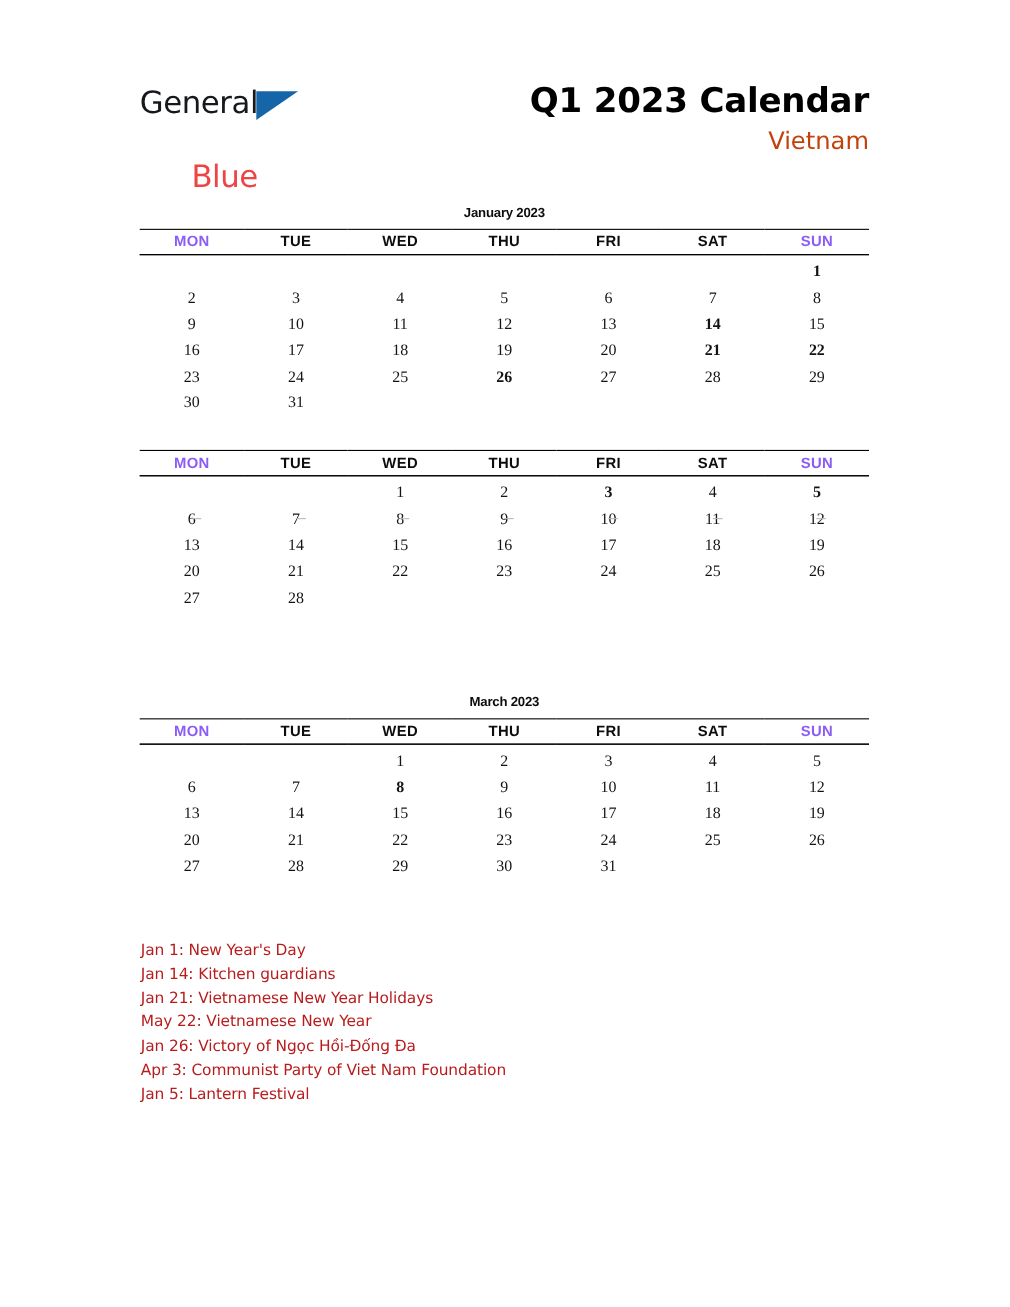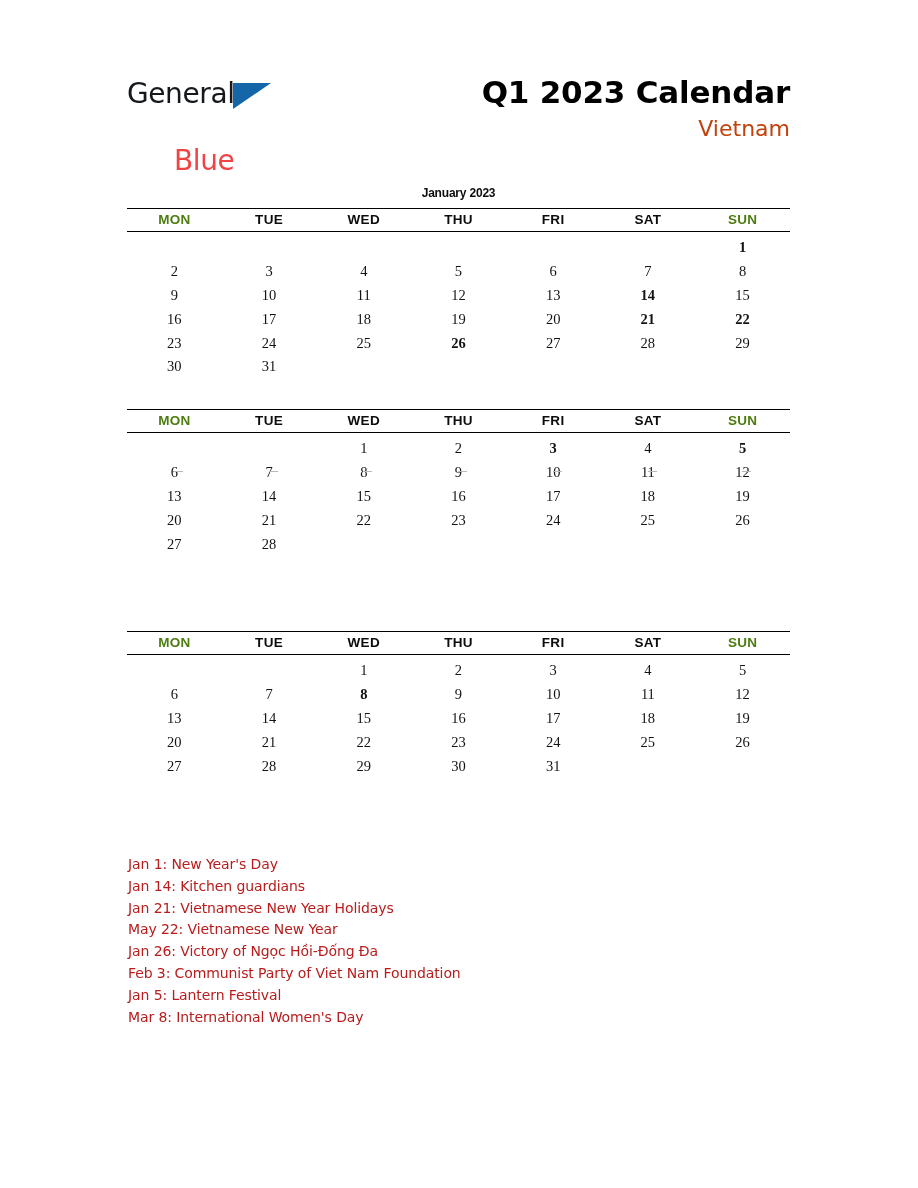--- a/index.html
+++ b/index.html
@@ -126,21 +126,21 @@
     font-size: 13.5px;
     font-weight: bold;
     font-family: "Liberation Sans Narrow", "Liberation Sans", sans-serif;
     text-align: center;
     padding: 3px 0 4px 0;
     letter-spacing: 0.3px;
     border-top: 1.6px solid #000000;
     border-bottom: 1.6px solid #000000;
     color: #0d0d0d;
   }
-  table.cal th.wk-red { color: #4d7c0f; }
+  table.cal th.wk-red { color: #8b5cf6; }
 
   table.cal td {
     font-size: 14.5px;
     font-family: "Liberation Serif", serif;
     text-align: center;
     height: 23.8px;
     padding: 0;
     color: #131313;
     vertical-align: middle;
   }
@@ -339,20 +339,21 @@
         <i style="left: 141.7px;"></i>
         <i style="left: 236.4px;"></i>
         <i style="left: 331.1px;"></i>
         <i style="left: 425.8px;"></i>
         <i style="left: 520.5px;"></i>
         <i style="left: 615.2px;"></i>
       </div>
   </div>
 
   <div class="month" id="month-2">
+    <div class="month-name">March 2023</div>
     <table class="cal">
       <thead>
           <tr>
             <th class="wk-red">MON</th>
             <th>TUE</th>
             <th>WED</th>
             <th>THU</th>
             <th>FRI</th>
             <th>SAT</th>
             <th class="wk-red">SUN</th>
@@ -407,18 +408,17 @@
         </tbody>
     </table>
   </div>
 
   <div class="holidays">
       <div>Jan 1: New Year's Day</div>
       <div>Jan 14: Kitchen guardians</div>
       <div>Jan 21: Vietnamese New Year Holidays</div>
       <div>May 22: Vietnamese New Year</div>
       <div>Jan 26: Victory of Ngọc Hồi-Đống Đa</div>
-      <div>Feb 3: Communist Party of Viet Nam Foundation</div>
+      <div>Apr 3: Communist Party of Viet Nam Foundation</div>
       <div>Jan 5: Lantern Festival</div>
-      <div>Mar 8: International Women's Day</div>
     </div>
 
 </div>
 
 </body></html>

